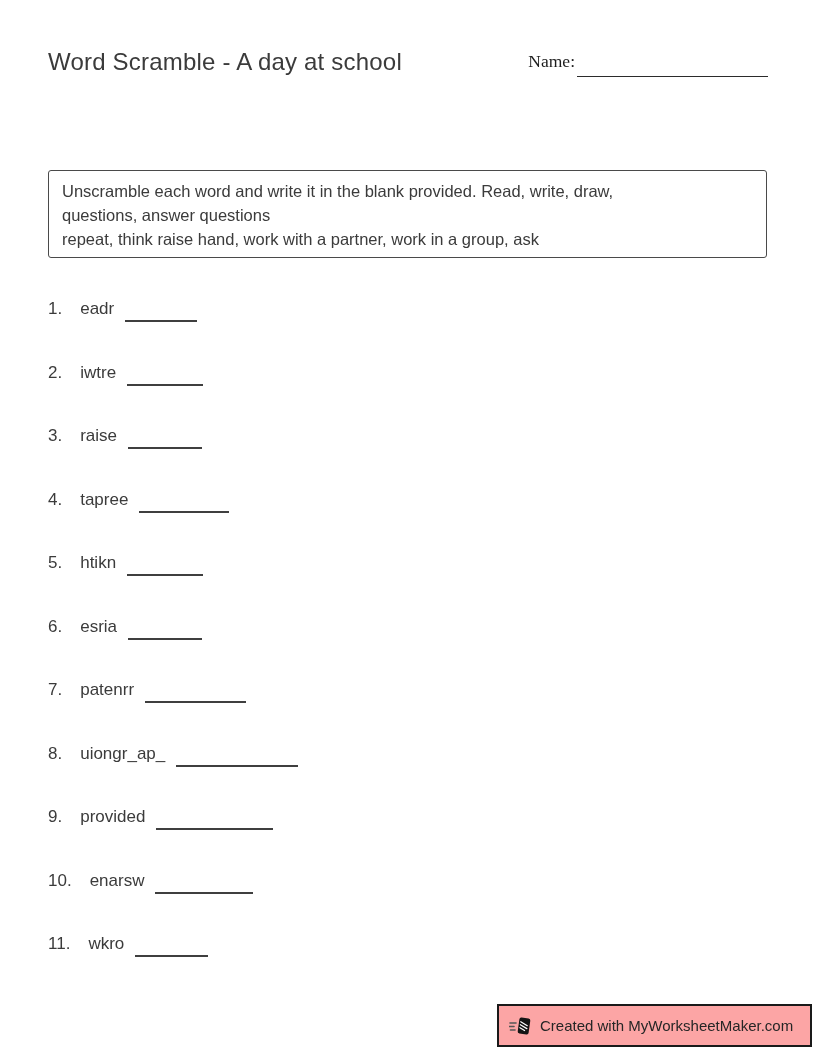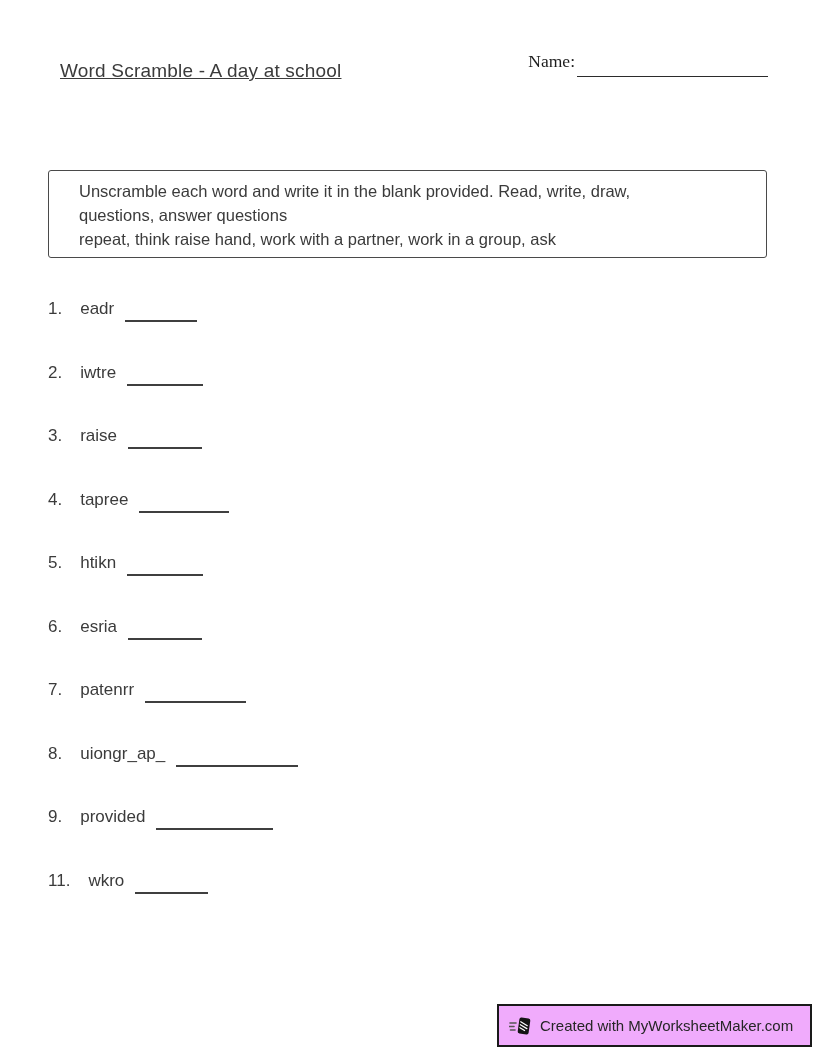--- a/index.html
+++ b/index.html
@@ -7,24 +7,23 @@
     position:relative;
     width:816px; height:1056px;
     margin:0 auto;
     background:#ffffff;
     font-family:"Liberation Sans", sans-serif;
     color:#3b3b3b;
     overflow:hidden;
   }
   .page-title {
     position:absolute; left:48px; top:48px;
-    margin:12px;
-    font-size:19px; font-weight:400; letter-spacing:0.2px;
+    margin:0;
+    font-size:24px; font-weight:400; letter-spacing:0.2px;
     color:#3b3b3b;
-    text-decoration:underline;
   }
   
   .namedate { position:absolute; top:50px; right:48px; }
   .nd-row {
     display:flex; align-items:flex-end; justify-content:flex-end;
     height:27px; margin-bottom:11px;
   }
   .nd-label {
     font-family:"Liberation Serif", serif;
     font-size:17.5px; color:#1c1c1c;
@@ -32,21 +31,21 @@
   }
   .nd-line {
     width:191px; height:27px;
     border-bottom:1.5px solid #2b2b2b;
   }
   
   .instructions {
     position:absolute; left:48px; top:170px;
     width:719px; height:88px; box-sizing:border-box;
     border:1px solid #4a4a4a; border-radius:3px;
-    padding:8px 30px;
+    padding:8px 13px;
     font-size:16.5px; line-height:24px; color:#3b3b3b;
   }
   .instructions div { white-space:nowrap; }
   
   .items {
     position:absolute; left:48px; top:297px;
     margin:0; padding:0; list-style:none;
   }
   .row {
     display:flex; align-items:flex-start;
@@ -59,21 +58,21 @@
     height:23px; margin-left:11px;
     border-bottom:2px solid #3f3f3f;
   }
   
   .footer {
     position:absolute; left:497px; top:1004px;
     width:315px; height:43px; box-sizing:border-box;
     border:2px solid #1a1a1a;
     display:flex; align-items:center;
     padding:0 10px; gap:7px;
-    font-size:15px; color:#262626; background:#f0abfc;
+    font-size:15px; color:#262626; background:#fca5a5;
   }
   .footer svg { flex:0 0 auto; display:block; }
 </style>
 </head>
 <body>
 
 <div class="page">
 
   <h1 class="page-title">Word Scramble - A day at school</h1>
 
@@ -138,20 +137,25 @@
       <span class="word">uiongr_ap_</span>
       <span class="blank" style="width: 122px;"></span>
     </li>
 
     <li class="row">
       <span class="num">9.</span>
       <span class="word">provided</span>
       <span class="blank" style="width: 117px;"></span>
     </li>
 
+    <li class="row">
+      <span class="num">10.</span>
+      <span class="word">enarsw</span>
+      <span class="blank" style="width: 98px;"></span>
+    </li>
 
     <li class="row">
       <span class="num">11.</span>
       <span class="word">wkro</span>
       <span class="blank" style="width: 73px;"></span>
     </li>
   </ol>
 
   <div class="footer">
     <svg width="24" height="24" viewBox="0 0 24 24">

